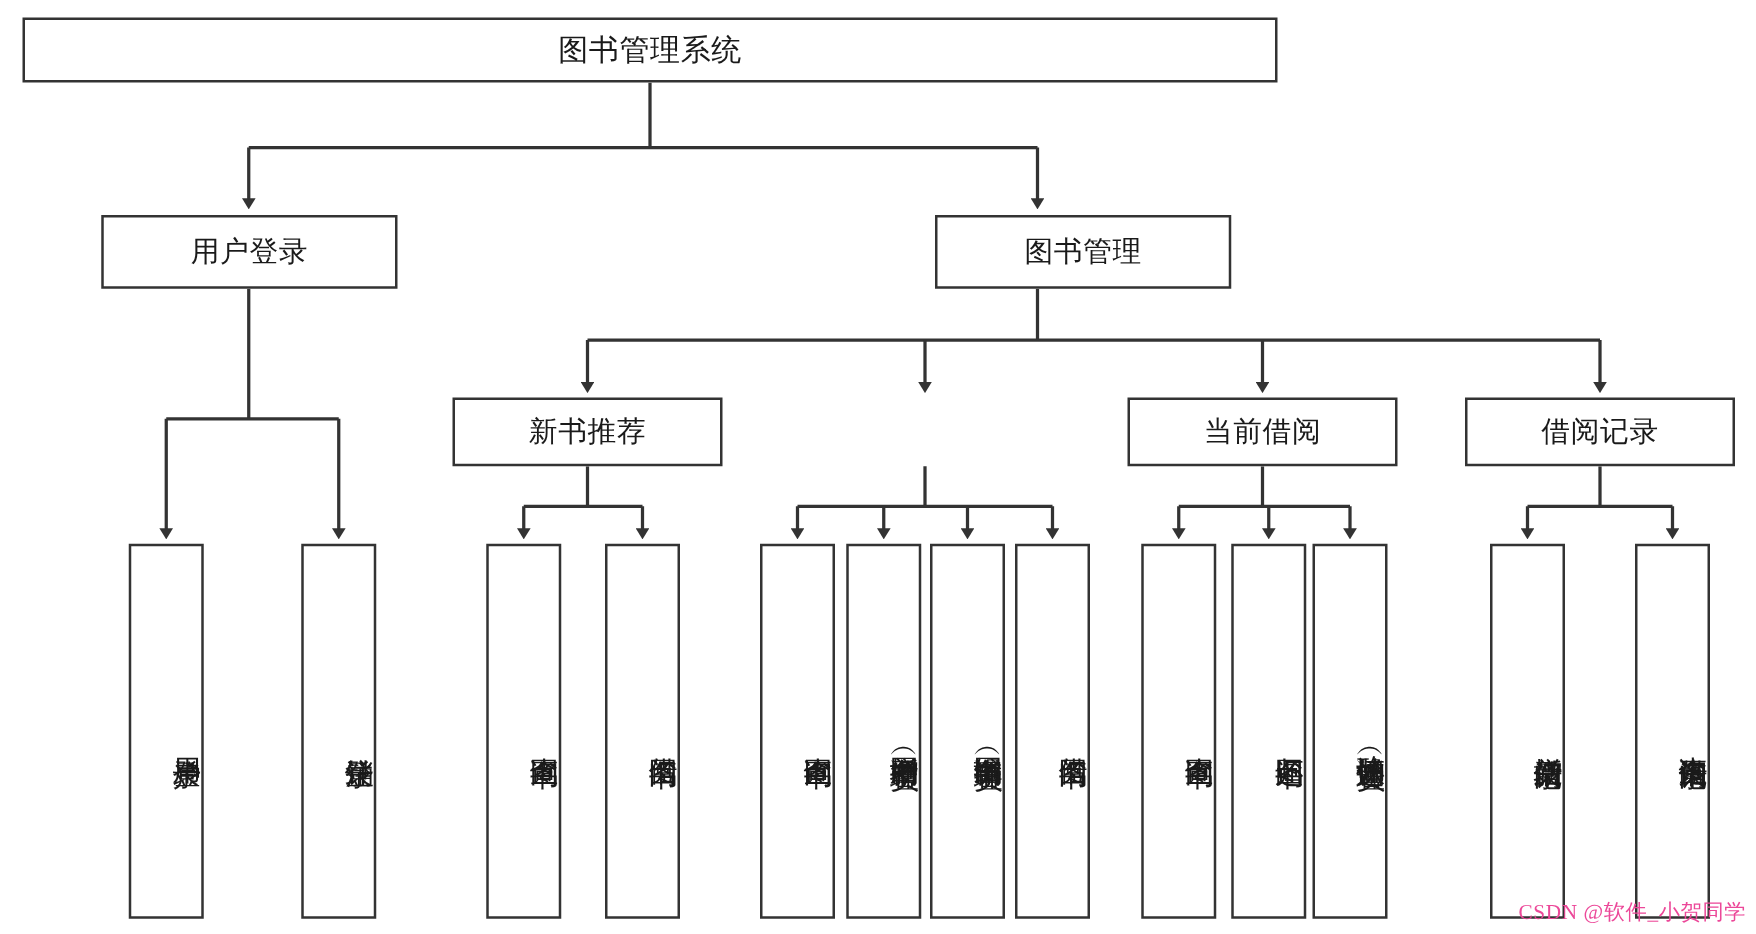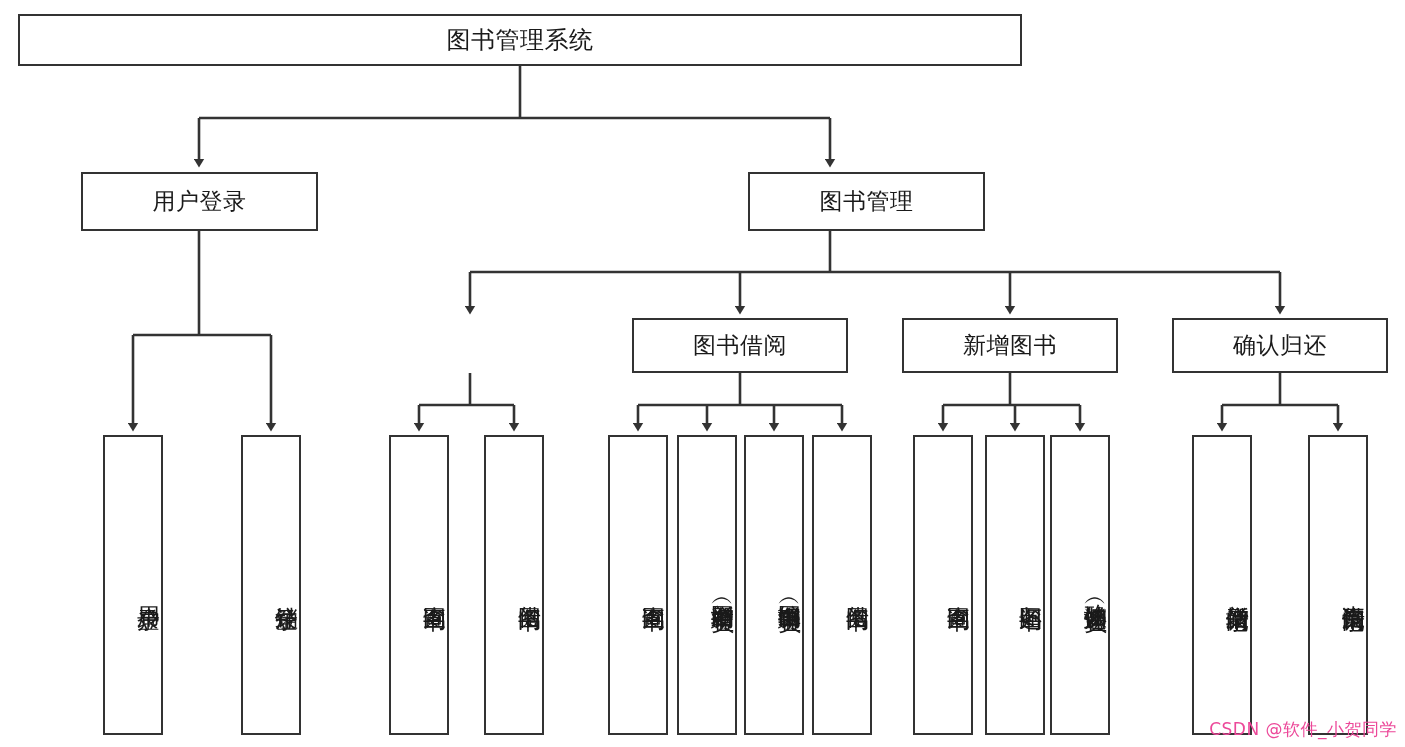--- a/index.html
+++ b/index.html
@@ -9,20 +9,21 @@
   }
   body {
     font-family: "DejaVu Sans", "Liberation Sans", sans-serif;
   }
   #canvas {
     position: relative;
     width: 1405px;
     height: 747px;
     background: #ffffff;
     overflow: hidden;
+    font-family: Liberation Serif, serif;
   }
   svg.connectors {
     position: absolute;
     left: 0;
     top: 0;
     width: 1405px;
     height: 747px;
     pointer-events: none;
   }
   .node {
@@ -122,23 +123,23 @@
       <path d="M 1222 405 L 1222 424" marker-end="url(#arrow)"></path>
       <path d="M 1338 405 L 1338 424" marker-end="url(#arrow)"></path>
     </g>
   </svg>
 
   <div class="node horiz root" style="left:18px; top:14px; width:1004px; height:52px;">图书管理系统</div>
 
   <div class="node horiz" style="left:81px; top:172px; width:237px; height:59px;">用户登录</div>
   <div class="node horiz" style="left:711px; top:172px; width:237px; height:59px;margin-left:37px;">图书管理</div>
 
-  <div class="node horiz" style="left:632px; top:318px; width:216px; height:55px;">图书借阅</div>
-  <div class="node horiz" style="left:902px; top:318px; width:216px; height:55px;">新增图书</div>
-  <div class="node horiz" style="left:1172px; top:318px; width:216px; height:55px;">确认归还</div>
+  <div class="node horiz" style="left:362px; top:318px; width:216px; height:55px;">新书推荐</div>
+  <div class="node horiz" style="left:902px; top:318px; width:216px; height:55px;">当前借阅</div>
+  <div class="node horiz" style="left:1172px; top:318px; width:216px; height:55px;">借阅记录</div>
 
   <div class="node vert" style="left:103px; top:435px; width:60px; height:300px;">
     <span class="vlabel">用户登录</span>
   </div>
   <div class="node vert" style="left:241px; top:435px; width:60px; height:300px;">
     <span class="vlabel">注销登录</span>
   </div>
 
   <div class="node vert" style="left:389px; top:435px; width:60px; height:300px;">
     <span class="vlabel">查询图书</span>

